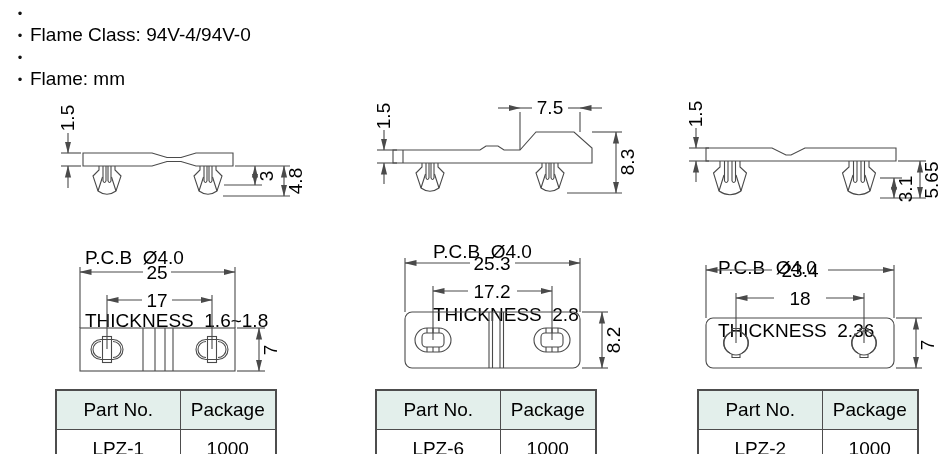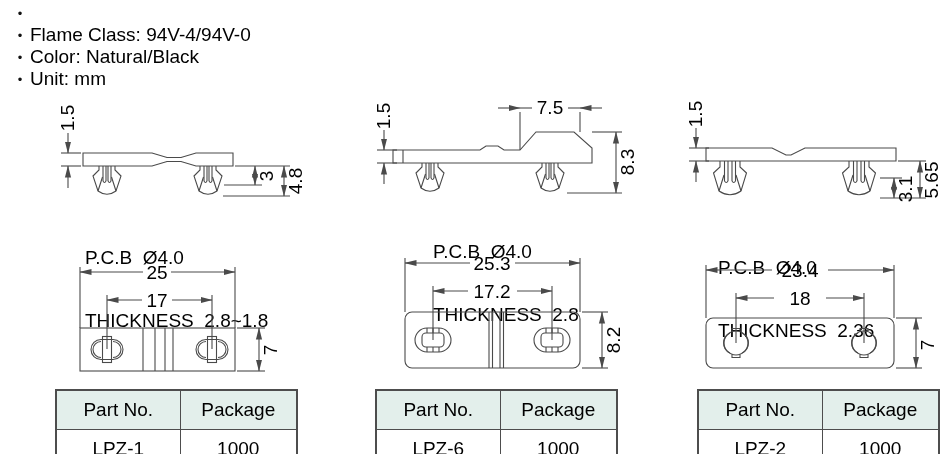--- a/index.html
+++ b/index.html
@@ -20,21 +20,21 @@
   .draw use { stroke:#4a4a4a; stroke-width:1.1; fill:none; }
   .draw text { fill:#000; stroke:none; font-family:"Liberation Sans", sans-serif; font-size:19px; }
   
   .pcb-note { position:absolute; font-size:19px; line-height:21px; white-space:pre; }
   
   .pkg-table { position:absolute; border-collapse:collapse; table-layout:fixed; font-size:19px; text-align:center; }
   .pkg-table th, .pkg-table td { border:1px solid #4d4d4d; font-weight:normal; height:29px; padding:8px; }
   .pkg-table { border:2px solid #4d4d4d; }
   .pkg-table th { background:#e3efeb; }
   .pkg-table .c1 { width:124px; }
-  .pkg-table .c2 { width:117px; }
+  .pkg-table .c2 { width:96px; }
 </style>
 </head>
 <body>
 
 <div id="canvas">
 
   <svg width="0" height="0" style="position:absolute" aria-hidden="true">
     <defs>
       <marker id="arr" markerWidth="12" markerHeight="8" refX="11.5" refY="4" orient="auto-start-reverse" markerUnits="userSpaceOnUse">
         <path d="M0,0.9 L12,4 L0,7.1 Z" fill="#4a4a4a" stroke="none"></path>
@@ -57,25 +57,24 @@
   <div id="specs">
     <div class="spec-line">
       <span class="spec-bullet">•</span>
     </div>
     <div class="spec-line">
       <span class="spec-bullet">•</span>
       <span>Flame Class: 94V-4/94V-0</span>
     </div>
     <div class="spec-line">
       <span class="spec-bullet">•</span>
-      <span>Color: Natural/Black</span>
     </div>
     <div class="spec-line">
       <span class="spec-bullet">•</span>
-      <span>Unit: mm</span>
+      <span>Flame: mm</span>
     </div>
   </div>
 
   <svg class="draw" style="left:30px; top:96px;" width="290" height="112">
     <g>
       <text transform="translate(44 22) rotate(-90)" text-anchor="middle">1.5</text>
       <line x1="38" y1="37" x2="38" y2="57" marker-end="url(#arr)"></line>
       <line x1="38" y1="92" x2="38" y2="70" marker-end="url(#arr)"></line>
       <line x1="31" y1="57" x2="51" y2="57"></line>
       <line x1="31" y1="70" x2="51" y2="70"></line>
@@ -91,21 +90,21 @@
       <text transform="translate(243 80) rotate(-90)" text-anchor="middle">3</text>
     </g>
     <g>
       <line x1="254" y1="70" x2="254" y2="100" marker-start="url(#arr)" marker-end="url(#arr)"></line>
       <text transform="translate(272 85) rotate(-90)" text-anchor="middle">4.8</text>
     </g>
   </svg>
 
   <div class="pcb-note" style="left:85px; top:205px;">
     <div>P.C.B  Ø4.0</div>
-    <div>THICKNESS  2.8~1.8</div>
+    <div>THICKNESS  1.6~1.8</div>
   </div>
 
   <svg class="draw" style="left:30px; top:258px;" width="290" height="122">
     <g>
       <line x1="50" y1="9" x2="50" y2="70"></line>
       <line x1="205" y1="9" x2="205" y2="70"></line>
       <line x1="50" y1="14" x2="113" y2="14" marker-start="url(#arr)"></line>
       <line x1="141" y1="14" x2="205" y2="14" marker-end="url(#arr)"></line>
       <text x="127" y="21" text-anchor="middle">25</text>
     </g>

